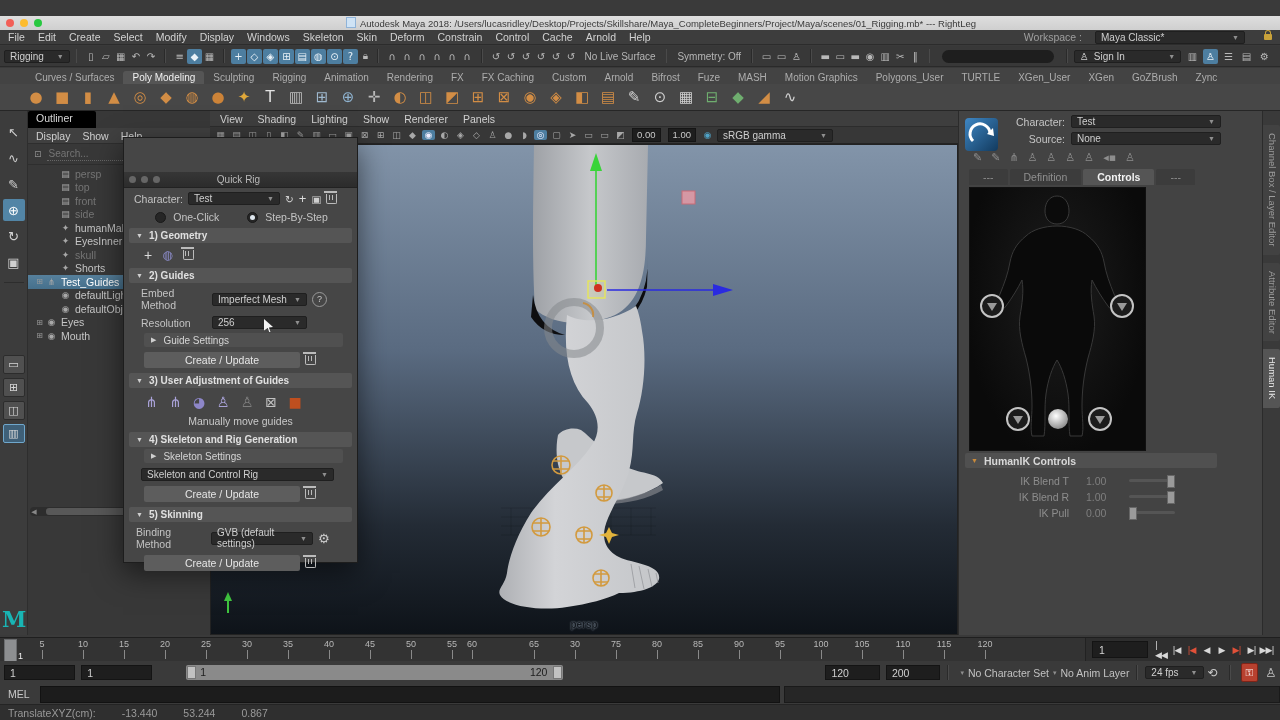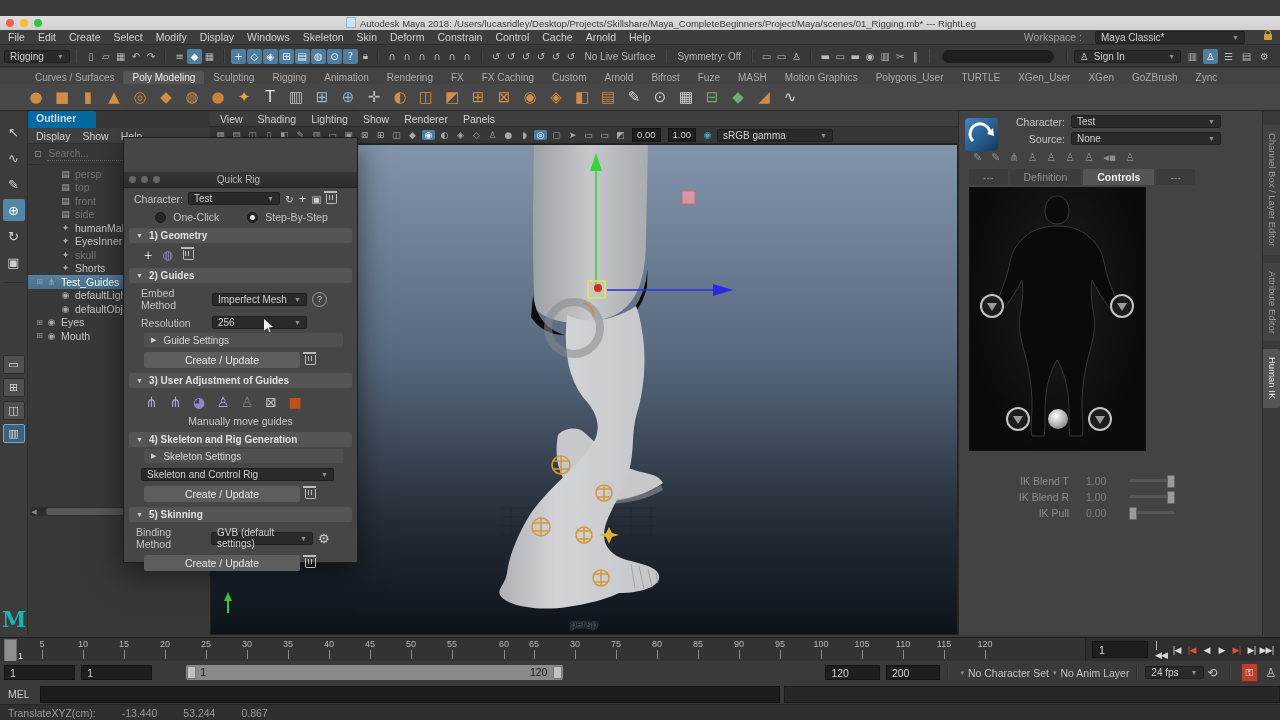--- a/index.html
+++ b/index.html
@@ -51,21 +51,21 @@
   
   #toolbox{left:0;top:111px;width:28px;height:524px;background:#3c3c3c;border-right:1px solid #2e2e2e;display:flex;flex-direction:column;align-items:center;padding-top:10px;box-sizing:border-box;gap:5px;}
   .tool{width:22px;height:22px;display:flex;align-items:center;justify-content:center;color:#cfcfcf;font-size:13px;border-radius:2px;}
   .tool.active{background:#5285a6;color:#fff;}
   .tbsep{width:20px;height:1px;background:#2d2d2d;margin:4px 0;}
   .lay{width:20px;height:17px;display:flex;align-items:center;justify-content:center;background:#505050;border:1px solid #2c2c2c;color:#d8d8d8;font-size:11px;border-radius:2px;}
   .lay.active{border:1px solid #6fa7cc;background:#3f6078;}
   #mayalogo{position:absolute;left:2px;top:606px;font-size:22px;font-weight:bold;color:#19b5b4;font-family:"DejaVu Serif",serif;}
 
   #outliner{left:28px;top:111px;width:182px;height:524px;background:#383838;border-right:1px solid #2a2a2a;}
-  #outliner .ol-title{height:15px;background:#0369a1;color:#d9d9d9;font-weight:bold;padding:1px 8px;width:52px;border-radius:2px 2px 0 0;}
+  #outliner .ol-title{height:15px;background:#000000;color:#d9d9d9;font-weight:normal;padding:1px 8px;width:52px;border-radius:2px 2px 0 0;}
   #outliner .ol-menus{height:15px;display:flex;gap:12px;padding-left:8px;align-items:center;background:#404040;border-bottom:1px solid #2e2e2e;color:#cfcfcf;}
   #outliner .ol-search{height:16px;display:flex;align-items:center;gap:5px;padding:2px 6px;border-bottom:1px solid #2e2e2e;}
   #outliner .ol-search input{background:transparent;border:none;border-bottom:1px dotted #666;color:#9a9a9a;font-size:10px;width:120px;outline:none;}
   .ol-row{height:13.5px;display:flex;align-items:center;color:#c6c6c6;white-space:nowrap;overflow:hidden;}
   .ol-row.dim{color:#757575;}
   .ol-row.sel{background:linear-gradient(#56809c,#46708c);color:#fff;}
   .ol-exp{width:11px;color:#9a9a9a;font-size:8px;text-align:center;}
   .ol-ic{width:13px;font-size:9px;color:#a8a8a8;text-align:center;margin-right:3px;}
   .ol-scroll{position:absolute;left:30px;top:507px;width:176px;height:9px;background:#2d2d2d;border-radius:4px;display:flex;align-items:center;}
   .ol-scroll .thumb{margin-left:8px;width:120px;height:7px;background:#585858;border-radius:3px;}
@@ -643,20 +643,24 @@
               <polygon points="43,228 53,228 48,236" fill="#9a9a9a"></polygon>
             </g>
           <g>
               <circle cx="130" cy="231" r="11" fill="#1c1c1c" stroke="#c4c4c4" stroke-width="2"></circle>
               <polygon points="125,228 135,228 130,236" fill="#9a9a9a"></polygon>
             </g>
           <circle cx="88" cy="231" r="10" fill="url(#ballG)"></circle>
         </g>
       </svg>
     </div>
+    <div class="hik-sec">
+        <span class="tri" style="color:#c98a3a">▼</span>
+        <span>HumanIK Controls</span>
+      </div>
     <div>
 
         <div class="hik-slrow" style="top: 362px;">
           <span class="hik-sl-lbl">IK Blend T</span>
           <span class="hik-sl-val">1.00</span>
           <span class="hik-track">
             <span class="hik-handle" style="left: 38px;"></span>
           </span>
         </div>
 
@@ -805,21 +809,21 @@
         <span class="tick" style="left: 83px;">10</span>
         <span class="tick" style="left: 124px;">15</span>
         <span class="tick" style="left: 165px;">20</span>
         <span class="tick" style="left: 206px;">25</span>
         <span class="tick" style="left: 247px;">30</span>
         <span class="tick" style="left: 288px;">35</span>
         <span class="tick" style="left: 329px;">40</span>
         <span class="tick" style="left: 370px;">45</span>
         <span class="tick" style="left: 411px;">50</span>
         <span class="tick" style="left: 452px;">55</span>
-        <span class="tick" style="left: 504px;">60</span>
+        <span class="tick" style="left: 472px;">60</span>
         <span class="tick" style="left: 534px;">65</span>
         <span class="tick" style="left: 575px;">30</span>
         <span class="tick" style="left: 616px;">75</span>
         <span class="tick" style="left: 657px;">80</span>
         <span class="tick" style="left: 698px;">85</span>
         <span class="tick" style="left: 739px;">90</span>
         <span class="tick" style="left: 780px;">95</span>
         <span class="tick" style="left: 821px;">100</span>
         <span class="tick" style="left: 862px;">105</span>
         <span class="tick" style="left: 903px;">110</span>

